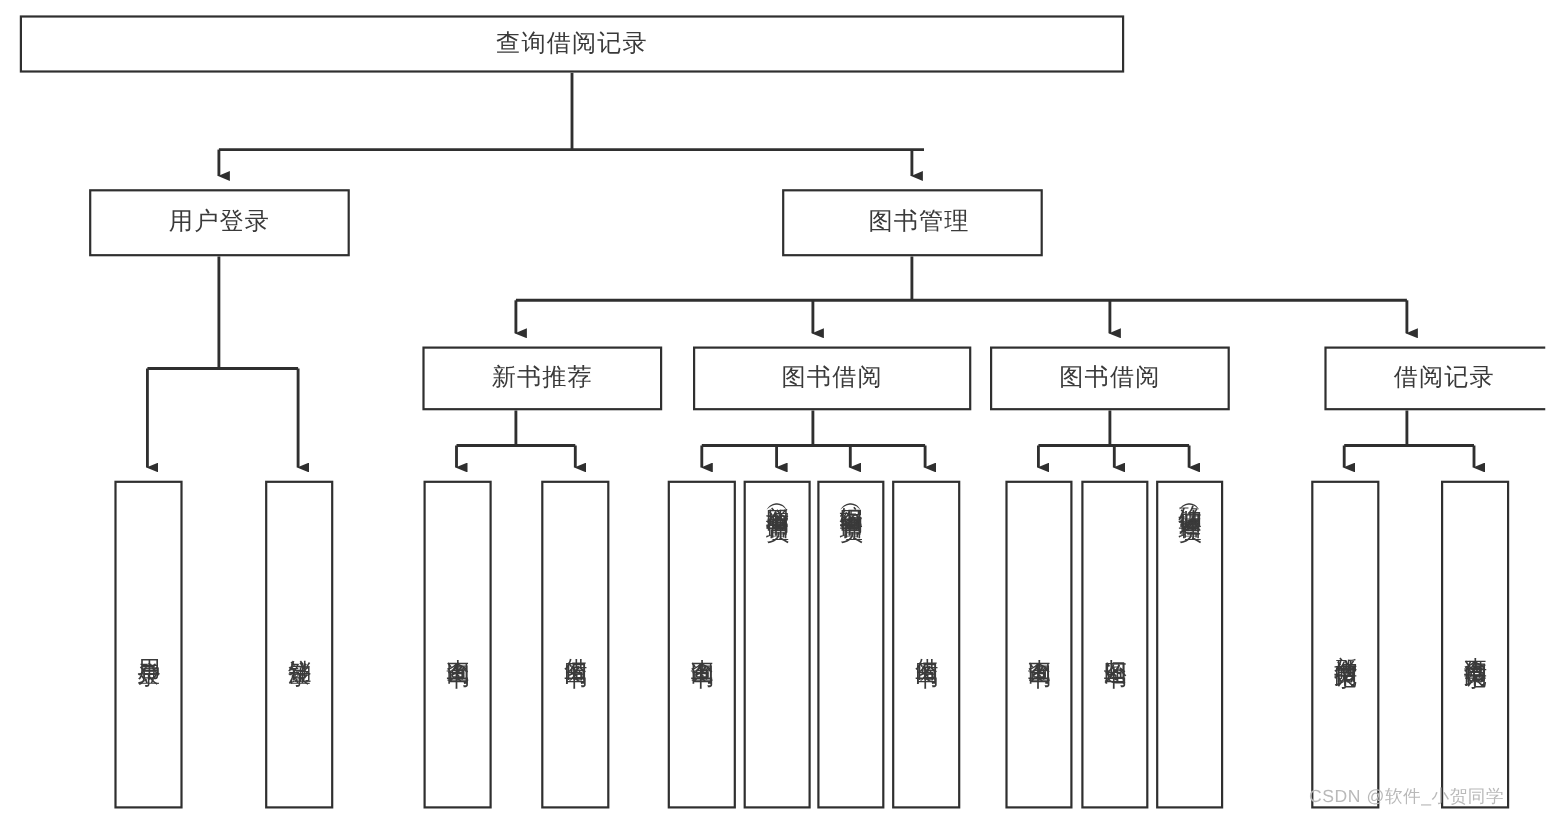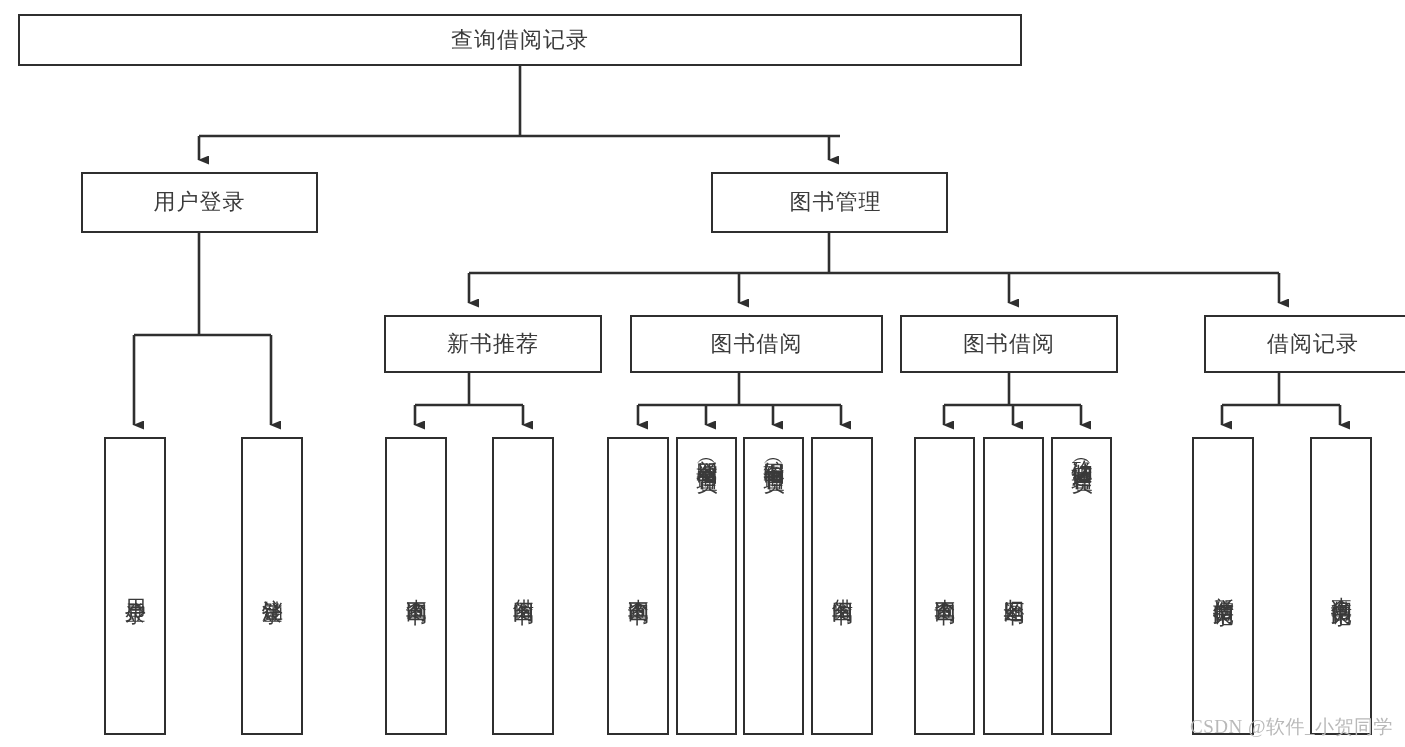--- a/index.html
+++ b/index.html
@@ -57,25 +57,25 @@
     text-align: center;
   }
   .node.vert.toptext {
     align-items: flex-start;
   }
   .node.vert.toptext .label {
     margin-top: 0px;
   }
   .watermark {
     position: absolute;
-    font-size: 19px;
+    font-size: 16px;
     color: #b9b9b9;
     white-space: nowrap;
     letter-spacing: 0.5px;
-    font-family: Liberation Serif, serif;
+    font-family: Liberation Sans, sans-serif;
   }
 </style>
 </head>
 <body>
 
 <div id="stage">
 
   <svg id="wires" viewBox="0 0 1405 747" xmlns="http://www.w3.org/2000/svg">
     <defs>
       <marker id="arrowhead" markerWidth="9" markerHeight="11" refX="4.5" refY="10" orient="auto" markerUnits="userSpaceOnUse">

